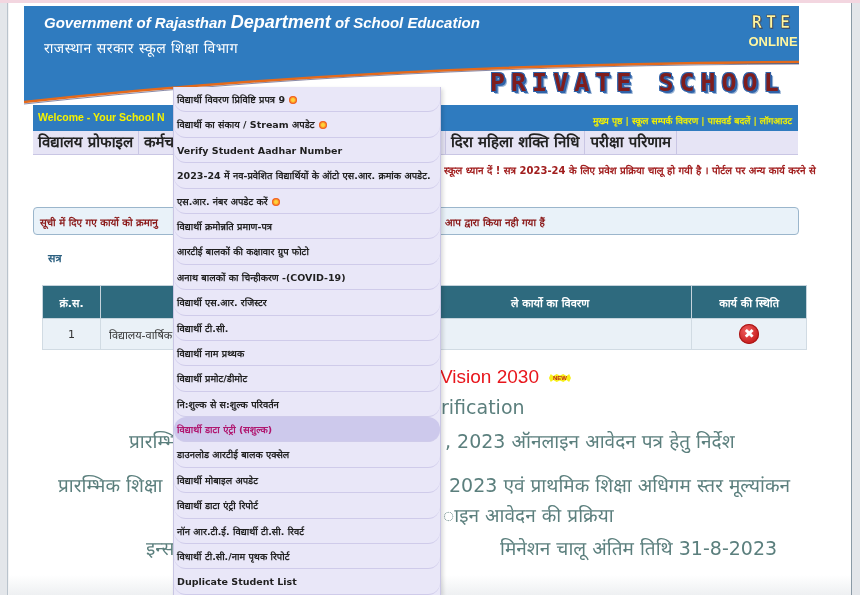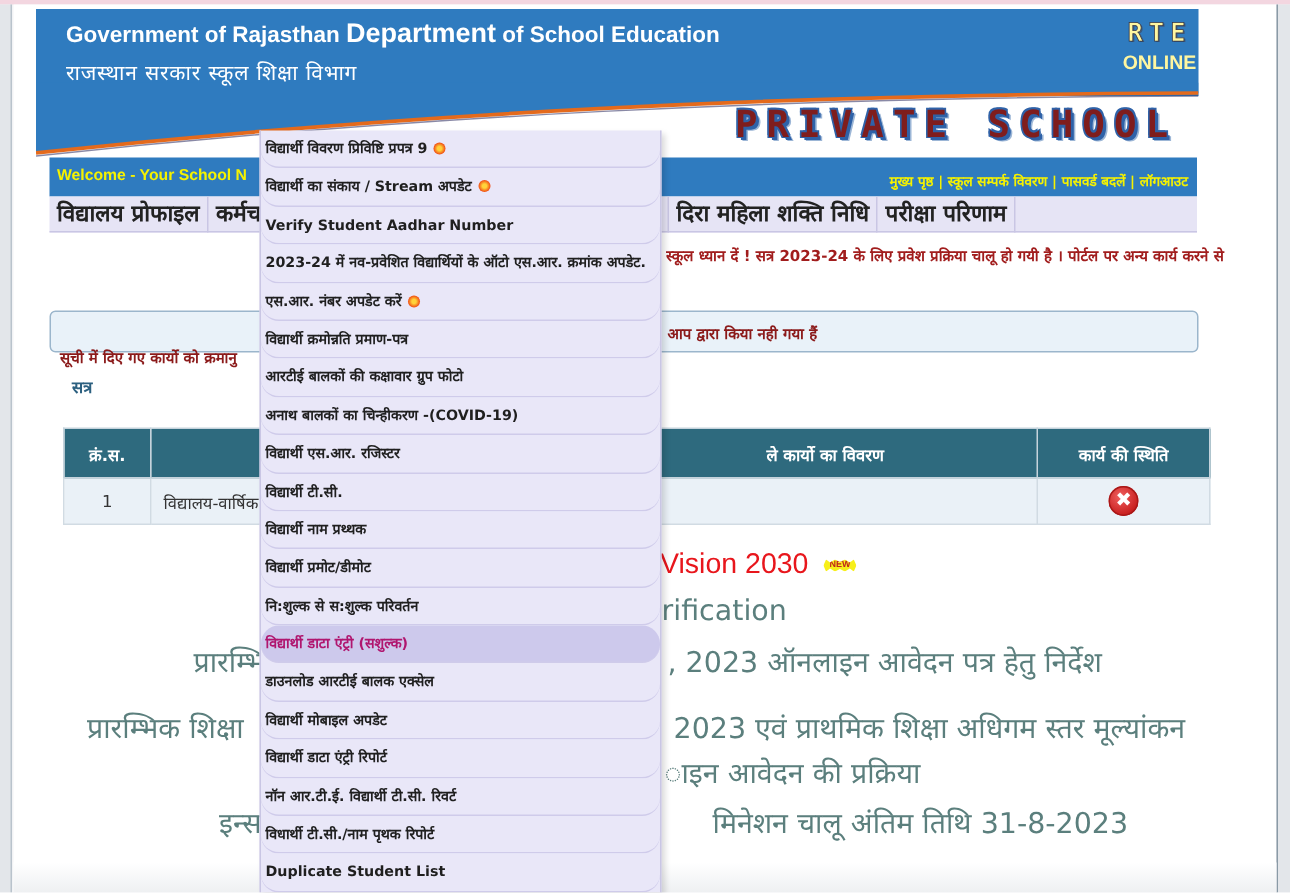--- a/index.html
+++ b/index.html
@@ -18,21 +18,21 @@
   .right-edge { position: absolute; left: 851px; top: 3px; width: 9px; height: 592px; background: #e3e6ea; border-left: 1px solid #8a9aa6; }
 
   
   .header-band {
     position: absolute; left: 24px; top: 6px; width: 775px; height: 58px;
     background: #2f7bbf;
   }
   .header-swoosh {
     position: absolute; left: 24px; top: 55px; width: 775px; height: 50px; overflow: hidden;
   }
-  .gov-title { position: absolute; left: 44px; top: 12px; color: #ffffff; font-family: "Liberation Sans", sans-serif; font-weight: bold; font-size: 15px; }
+  .gov-title { position: absolute; left: 44px; top: 12px; color: #ffffff; font-family: "Liberation Sans", sans-serif; font-weight: bold; font-size: 15px; font-style: italic; }
   .gov-title .big { font-size: 18px; }
   .gov-hindi { position: absolute; left: 44px; top: 38px; color: #ffffff; font-size: 14px; letter-spacing: 0.5px; }
   .rte-logo { position: absolute; left: 738px; top: 12px; width: 70px; text-align: center; }
   .rte-logo .rte { color: #fff6a0; font-family: "DejaVu Sans Mono", monospace; font-weight: bold; font-size: 17px; letter-spacing: 4px; text-shadow: 1px 1px 0 #3a5a80; -webkit-text-stroke: 0.5px #334; }
   .rte-logo .online { color: #fff6a0; font-family: "Liberation Sans", sans-serif; font-weight: bold; font-size: 13px; margin-top: 2px; }
   .private-school {
     position: absolute; left: 490px; top: 68px; color: #7f1d1d;
     font-family: "DejaVu Sans Mono", monospace; font-weight: bold; font-size: 25px; letter-spacing: 6px;
     text-shadow: 1px 1px 0 #2f62a8, 2px 2px 0 #2f62a8, -1px -1px 0 #2f62a8, 1px -1px 0 #2f62a8, -1px 1px 0 #2f62a8, 3px 3px 0 #9cb6d6;
     text-align: center;
@@ -58,21 +58,21 @@
 
   .marquee {
     position: absolute; left: 444px; top: 163px; width: 410px; height: 16px; overflow: hidden;
     color: #a11d1d; font-weight: bold; font-size: 10px; white-space: nowrap;
   }
 
   .notice-box {
     position: absolute; left: 33px; top: 207px; width: 766px; height: 28px;
     background: #e9f2f9; border: 1px solid #9bb6cc; border-radius: 4px;
   }
-  .notice-box .txt { position: absolute; left: 6px; top: 7px; color: #8b1a1a; font-weight: bold; font-size: 10px; white-space: nowrap; margin-top: 16px; }
+  .notice-box .txt { position: absolute; left: 6px; top: 7px; color: #8b1a1a; font-weight: bold; font-size: 10px; white-space: nowrap; }
   .notice-box .txt2 { position: absolute; left: 411px; top: 7px; color: #8b1a1a; font-weight: bold; font-size: 10px; white-space: nowrap; }
 
   .session-label { position: absolute; left: 48px; top: 250px; color: #2c6080; font-weight: bold; font-size: 11px; }
 
   .task-table {
     position: absolute; left: 42px; top: 285px; width: 765px; border-collapse: collapse;
   }
   .task-table th {
     background: #2e6a7e; color: #ffffff; font-weight: bold; font-size: 11px; height: 33px;
     border: 1px solid #c5d3dc;
@@ -180,21 +180,21 @@
 </table>
 
 <div class="news-vision"><span>Vision 2030</span><span class="new-badge">NEW</span></div>
 <div class="news" style="left:441px; top:396px;">rification</div>
 <div class="news" style="left:129px; top:428px;">प्रारम्भि</div>
 <div class="news" style="left:445px; top:428px;">, 2023 ऑनलाइन आवेदन पत्र हेतु निर्देश</div>
 <div class="news" style="left:58px; top:472px;">प्रारम्भिक शिक्षा</div>
 <div class="news" style="left:449px; top:472px;">2023 एवं प्राथमिक शिक्षा अधिगम स्तर मूल्यांकन</div>
 <div class="news" style="left:443px; top:502px;">ाइन आवेदन की प्रक्रिया</div>
 <div class="news" style="left:146px; top:535px;">इन्स</div>
-<div class="news" style="left:443px; top:535px;padding-left:32px;">मिनेशन चालू अंतिम तिथि 31-8-2023</div>
+<div class="news" style="left:468px; top:535px;padding-left:32px;">मिनेशन चालू अंतिम तिथि 31-8-2023</div>
 
 <div class="bottom-fade"></div>
 
 <div class="dropdown">
   <div class="ddi"><span>विद्यार्थी विवरण प्रिविष्टि प्रपत्र 9</span><span class="dot"></span></div>
   <div class="ddi"><span>विद्यार्थी का संकाय / Stream अपडेट</span><span class="dot"></span></div>
   <div class="ddi">Verify Student Aadhar Number</div>
   <div class="ddi">2023-24 में नव-प्रवेशित विद्यार्थियों के ऑटो एस.आर. क्रमांक अपडेट.</div>
   <div class="ddi"><span>एस.आर. नंबर अपडेट करें</span><span class="dot"></span></div>
   <div class="ddi">विद्यार्थी क्रमोन्नति प्रमाण-पत्र</div>

